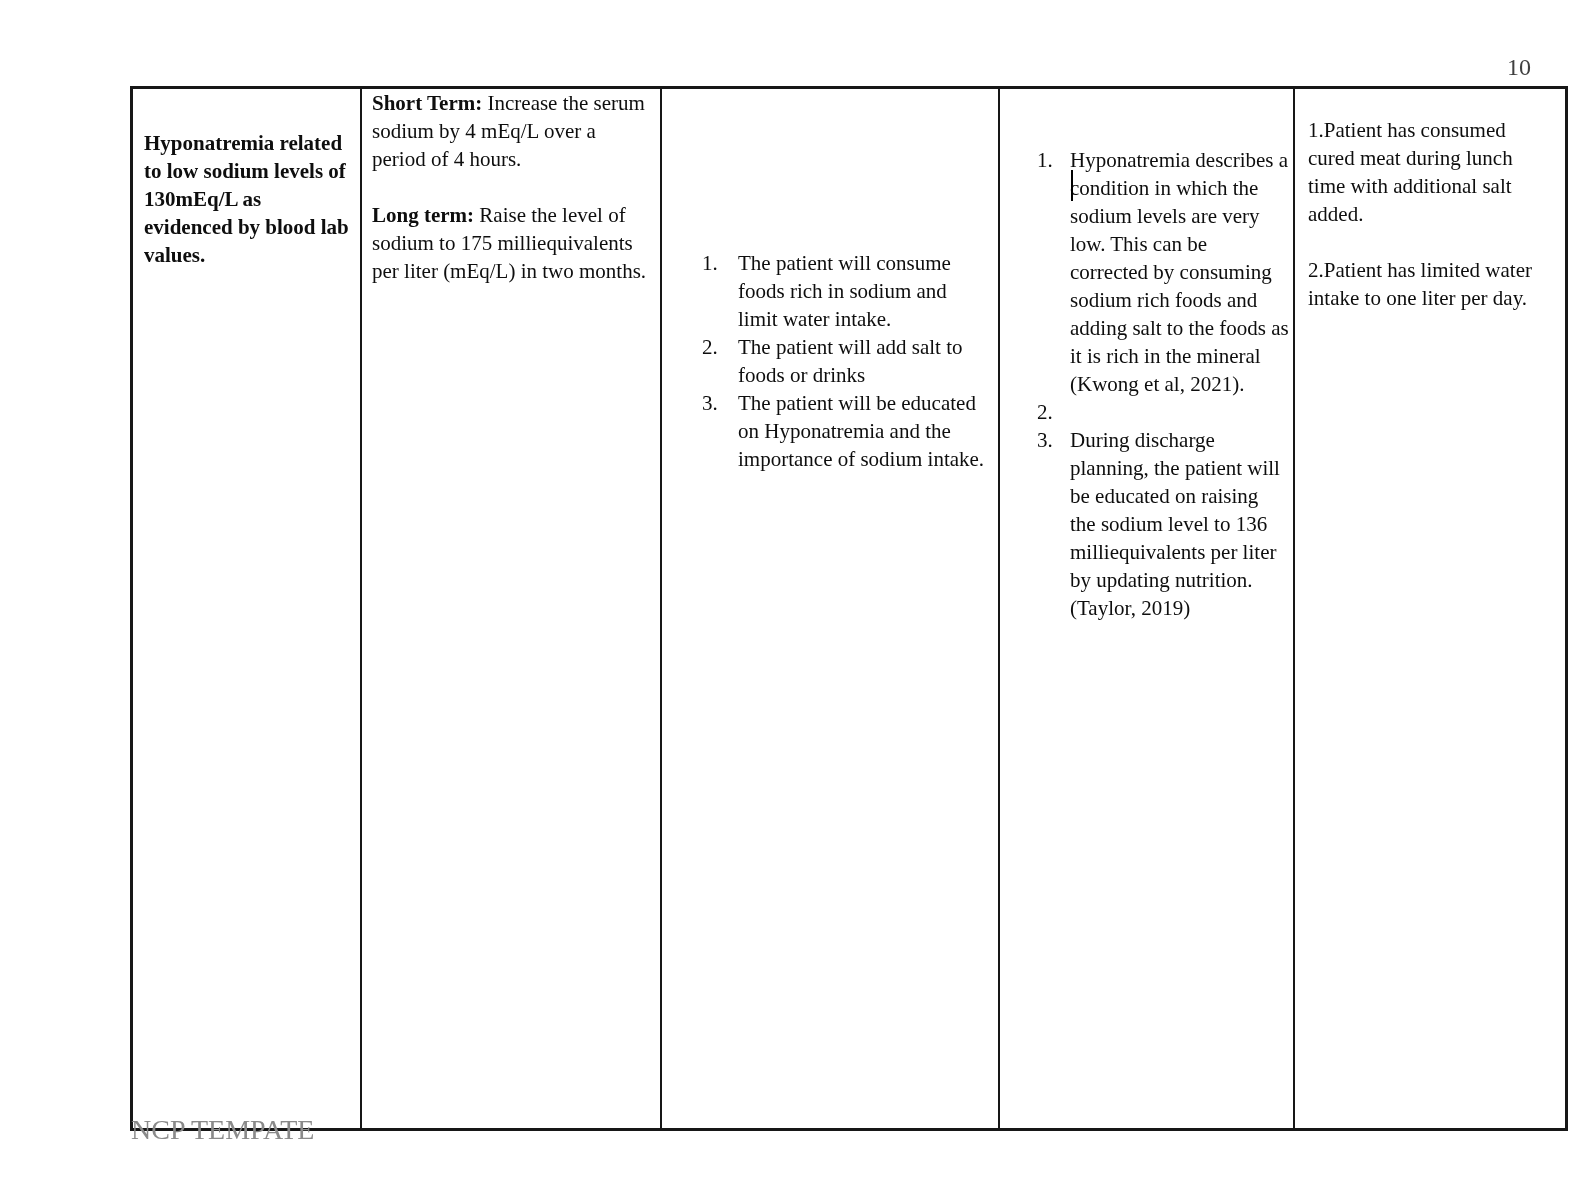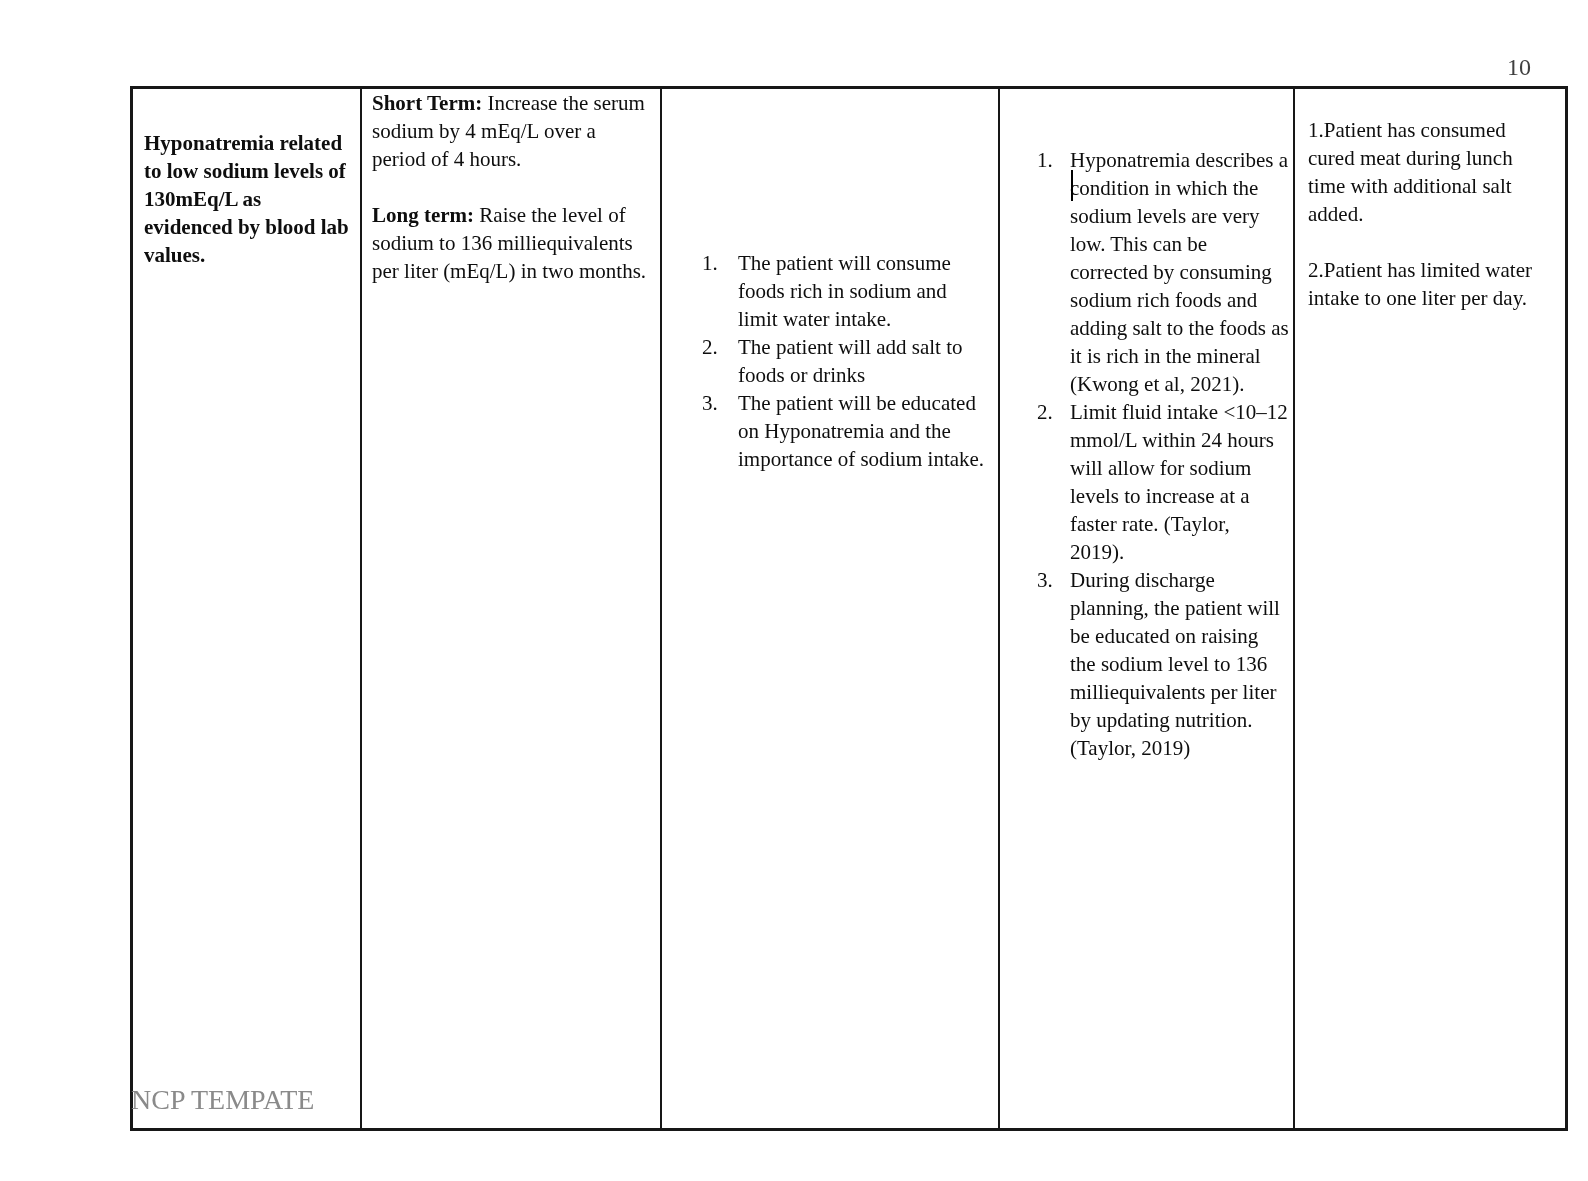--- a/index.html
+++ b/index.html
@@ -60,41 +60,41 @@
     position: absolute;
     left: 71px;
     top: 81px;
     width: 2px;
     height: 31px;
     background: #000000;
   }
   .footer {
     position: absolute;
     left: 131px;
-    top: 1084px;
+    top: 1114px;
     font-size: 28px;
     color: #8a8a8a;
   }
 </style>
 </head>
 <body>
 
 <div class="page">
 
   <div class="page-number">10</div>
 
   <div class="ncp-table">
 
     <div class="cell col1">
       <p>Hyponatremia related to low sodium levels of 130mEq/L as evidenced by blood lab values.</p>
     </div>
 
     <div class="cell col2">
       <p><span class="b">Short Term:</span><span> Increase the serum sodium by 4 mEq/L over a period of 4 hours.</span></p>
-      <p><span class="b">Long term:</span><span> Raise the level of sodium to 136 milliequivalents per liter (mEq/L) in two months.</span></p>
+      <p><span class="b">Long term:</span><span> Raise the level of sodium to 175 milliequivalents per liter (mEq/L) in two months.</span></p>
     </div>
 
     <div class="cell col3">
       <div class="li">
         <span class="num">1.</span>
         <span class="txt">The patient will consume foods rich in sodium and limit water intake.</span>
       </div>
       <div class="li">
         <span class="num">2.</span>
         <span class="txt">The patient will add salt to foods or drinks</span>
@@ -106,21 +106,20 @@
     </div>
 
     <div class="cell col4">
       <span class="caret"></span>
       <div class="li">
         <span class="num">1.</span>
         <span class="txt">Hyponatremia describes a condition in which the sodium levels are very low. This can be corrected by consuming sodium rich foods and adding salt to the foods as it is rich in the mineral (Kwong et al, 2021).</span>
       </div>
       <div class="li">
         <span class="num">2.</span>
-        <span class="txt">Limit fluid intake &lt;10–12 mmol/L within 24 hours will allow for sodium levels to increase at a faster rate. (Taylor, 2019).</span>
       </div>
       <div class="li">
         <span class="num">3.</span>
         <span class="txt">During discharge planning, the patient will be educated on raising the sodium level to 136 milliequivalents per liter by updating nutrition. (Taylor, 2019)</span>
       </div>
     </div>
 
     <div class="cell col5">
       <p>1.Patient has consumed cured meat during lunch time with additional salt added.</p>
       <p>2.Patient has limited water intake to one liter per day.</p>

